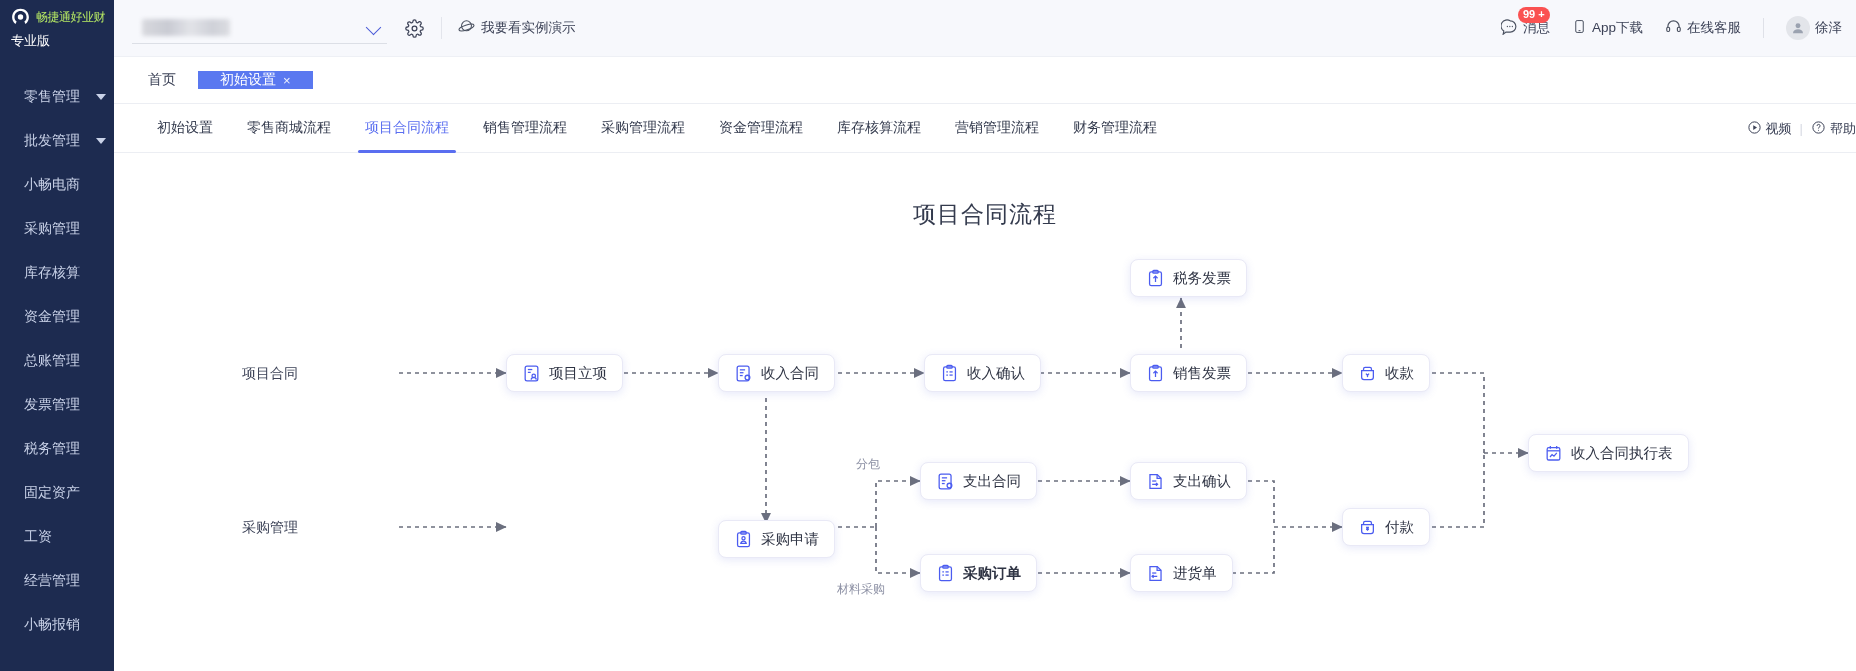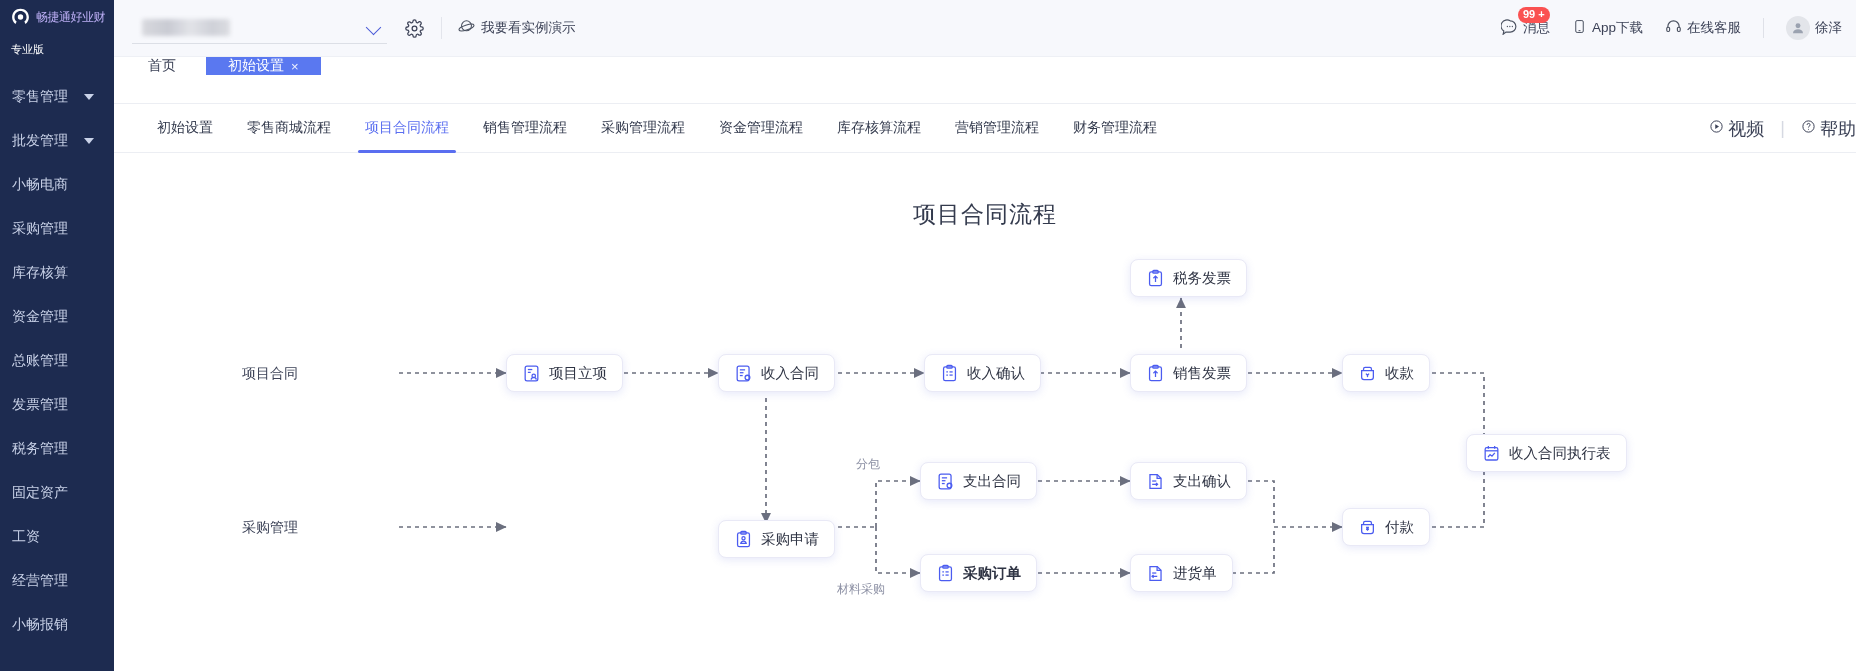--- a/index.html
+++ b/index.html
@@ -22,33 +22,33 @@
     height: 57px; padding: 7px 0 0 10px;
     display: block;
   }
   .logo-row { display: flex; align-items: center; gap: 5px; }
   .logo-mark {
     width: 21px; height: 21px; flex: 0 0 21px;
     position: relative;
   }
   .logo-mark svg { display: block; }
   .logo-text {
-    color: #c4b5fd; font-size: 12px; letter-spacing: -0.5px;
+    color: #bef264; font-size: 12px; letter-spacing: -0.5px;
     white-space: nowrap; overflow: hidden;
     opacity: .95;
   }
   .logo-sub {
-    color: #ffffff; font-size: 11px; margin-top: 14px; padding-left: 1px;
+    color: #ffffff; font-size: 13px; margin-top: 4px; padding-left: 1px;
     letter-spacing: 0px;
   }
   .nav { margin-top: 18px; }
   .nav-item {
     height: 44px; display: flex; align-items: center;
     color: #c9d2e8; font-size: 14px;
-    padding-left: 12px; gap: 16px;
+    padding-left: 24px; gap: 16px;
     cursor: pointer; white-space: nowrap;
   }
   .caret-down {
     width: 0; height: 0;
     border-left: 5px solid transparent;
     border-right: 5px solid transparent;
     border-top: 6px solid #c9d2e8;
     display: inline-block;
   }
 
@@ -109,24 +109,23 @@
   .user-divider { width: 1px; height: 20px; background: #dfe1e8; }
   .avatar {
     width: 24px; height: 24px; border-radius: 50%;
     background: #e3e5ea; display: flex; align-items: center; justify-content: center;
   }
   .user-name { color: #3c4257; font-size: 13.5px; white-space: nowrap; }
 
   
   .wintabs {
     height: 47px; flex: 0 0 47px;
-    background: #fff; display: flex; align-items: flex-start;
+    background: #fff; display: flex; align-items: center;
     padding-left: 12px;
     border-bottom: 1px solid #eceef3;
-    gap: 8px;
   }
   .wintab {
     display: flex; align-items: center; gap: 7px;
     padding: 0 22px; font-size: 14px; color: #3c4257;
     cursor: pointer;
   }
   .wintab.active { background: #5a78f0; color: #fff; }
   .tab-close { font-size: 13px; opacity: .9; cursor: pointer; }
 
   
@@ -144,22 +143,22 @@
     padding: 0 17px; font-size: 14px; color: #333a4d;
     cursor: pointer; white-space: nowrap;
   }
   .stab.active { color: #5a6ef0; }
   .stab.active::after {
     content: ""; position: absolute; left: 10px; right: 10px; bottom: 0;
     height: 3px; background: #5a6ef0; border-radius: 2px;
   }
   .stabs-right {
     position: absolute; right: 0px; top: 0; height: 49px;
-    display: flex; align-items: center; gap: 16px;
-    font-size: 18px; color: #3c4257;
+    display: flex; align-items: center; gap: 8px;
+    font-size: 13px; color: #3c4257;
   }
   .stabs-right .mini { display: flex; align-items: center; gap: 4px; cursor: pointer; white-space: nowrap; }
   .stabs-right .sep { color: #d6d9e2; }
 
   
   .canvas { flex: 1 1 auto; position: relative; background: #fff; overflow: hidden; }
   .page-title {
     position: absolute; left: 0; right: 0; top: 46px;
     text-align: center; font-size: 23px; color: #333a4d; letter-spacing: 1px;
   }
@@ -557,21 +556,21 @@
 
         <div class="node" style="left:1228px; top:355px;">
           <svg class="nico" viewBox="0 0 24 24" fill="none" stroke="#4b5cf0" stroke-width="1.6">
             <path d="M4.6 8.4h14.8v8.2a3 3 0 0 1-3 3H7.6a3 3 0 0 1-3-3z"></path>
             <path d="M7 8.4V6.4a2 2 0 0 1 2-2h6a2 2 0 0 1 2 2v2"></path>
             <path d="M10.2 12h3.6M10.2 14.2h3.6M12 11.2v5"></path>
           </svg>
           <span>付款</span>
         </div>
 
-        <div class="node" style="left:1352px; top:281px;">
+        <div class="node" style="left:1414px; top:281px;">
           <svg class="nico" viewBox="0 0 24 24" fill="none" stroke="#4b5cf0" stroke-width="1.6">
             <rect x="4" y="4.6" width="16" height="15.6" rx="2"></rect>
             <line x1="4" y1="8.6" x2="20" y2="8.6"></line>
             <line x1="8" y1="2.6" x2="8" y2="6"></line>
             <line x1="16" y1="2.6" x2="16" y2="6"></line>
             <path d="M7.6 16.4l2.6-3 2.4 2 3.6-4.2"></path>
           </svg>
           <span>收入合同执行表</span>
         </div>
 

